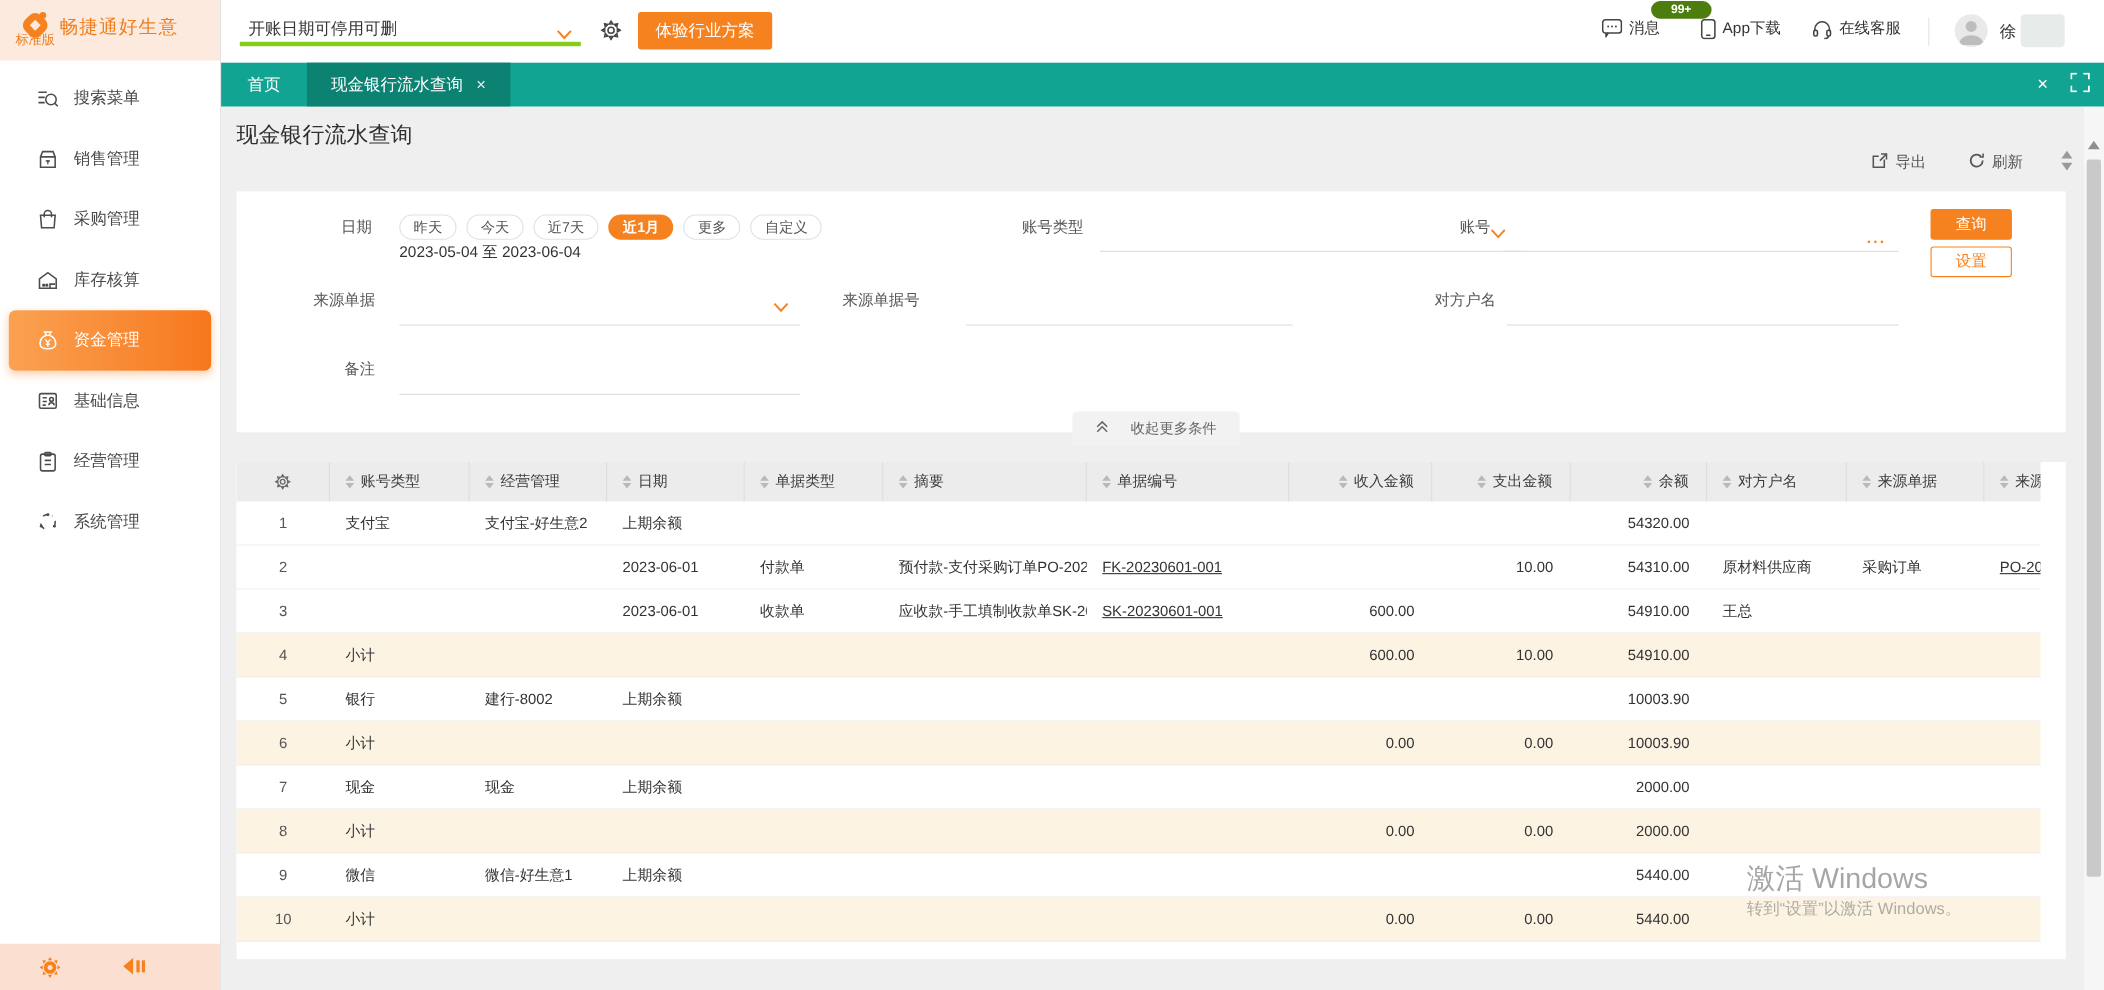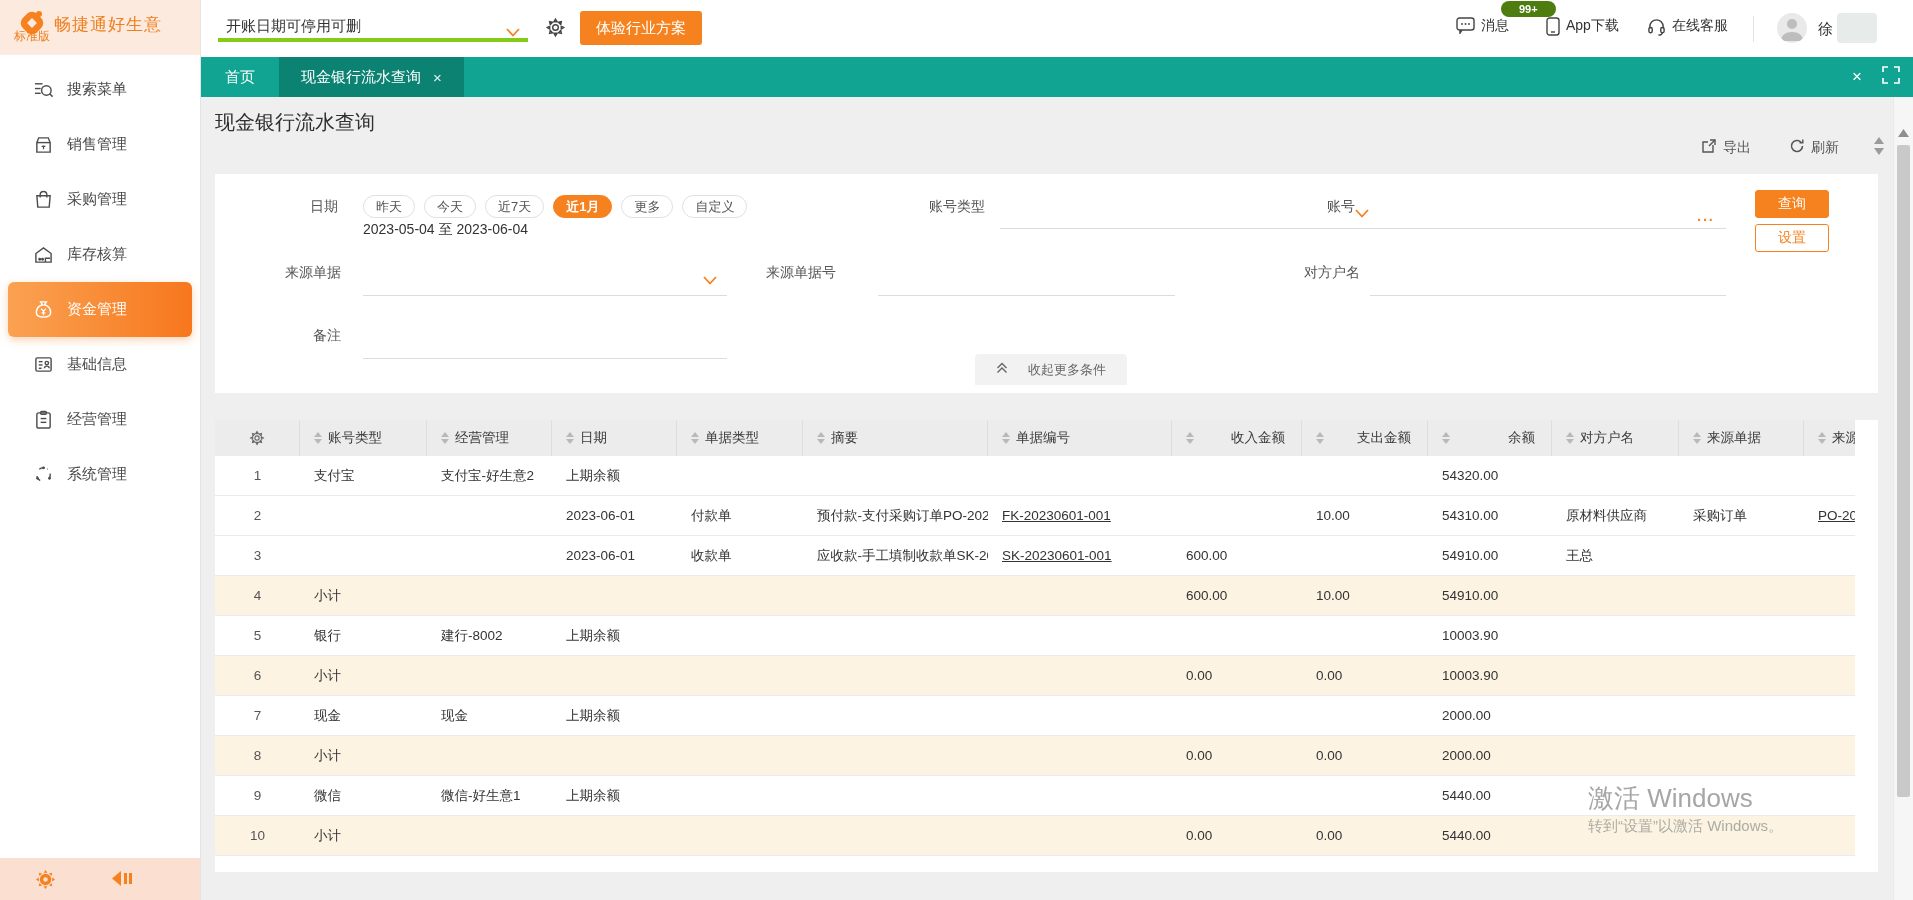--- a/index.html
+++ b/index.html
@@ -55,32 +55,32 @@
   .f-label{position:absolute;font-size:14px;color:#555;text-align:right;white-space:nowrap}
   .f-line{position:absolute;border-bottom:1px solid #dcdcdc;height:1px}
   .chev{position:absolute}
   #pills{position:absolute;left:148px;top:21px;display:flex;gap:9px}
   .pill{padding:2px 12px;border:1px solid #dde1e5;border-radius:12px;font-size:13px;color:#555;background:#fff;line-height:17px;cursor:pointer;white-space:nowrap}
   .pill.on{background:#f6821f;border-color:#f6821f;color:#fff;font-weight:bold}
   #date-range{position:absolute;left:148px;top:47px;font-size:14px;color:#333}
   #ellipsis{position:absolute;left:1482px;top:34px;color:#f6821f;font-weight:bold;letter-spacing:2px;font-size:14px;cursor:pointer}
   #query-btn{position:absolute;left:1540px;top:16px;width:74px;height:28px;background:#f6821f;border:1px solid #f6821f;border-radius:3px;color:#fff;font-size:14px;cursor:pointer}
   #settings-btn{position:absolute;left:1540px;top:50px;width:74px;height:28px;background:#fff;border:1px solid #f6821f;border-radius:3px;color:#f6821f;font-size:14px;cursor:pointer}
-  #collapse-btn{position:absolute;left:760px;top:180px;width:152px;height:31px;background:#f2f2f2;border-radius:4px 4px 0 0;display:flex;align-items:center;justify-content:center;gap:20px;font-size:13px;color:#666;cursor:pointer}
+  #collapse-btn{position:absolute;left:760px;top:200px;width:152px;height:31px;background:#f2f2f2;border-radius:4px 4px 0 0;display:flex;align-items:center;justify-content:center;gap:20px;font-size:13px;color:#666;cursor:pointer}
 
   
   #table-card{position:absolute;left:14px;top:323px;width:1663px;height:452px;background:#fff}
   #tbl-viewport{position:absolute;left:0;top:0;width:1640px;height:452px;overflow:hidden}
   #tbl{width:1719px}
   .trow{display:flex;width:1719px;height:40px;border-bottom:1px solid #ebebeb;background:#fff}
   .trow.beige{background:#fcf3e2}
   .thead{display:flex;width:1719px;height:36px;background:#ececec}
   .tcell{flex:0 0 auto;display:flex;align-items:center;padding:0 14px;font-size:13.5px;color:#333;white-space:nowrap;overflow:hidden}
   .thead .tcell{color:#3a3a3a;font-weight:500;border-right:1px solid #dedede;gap:6px}
-  .tcell.right{justify-content:space-between;padding-right:16px}
+  .tcell.right{justify-content:flex-end;padding-right:16px}
   .tcell.center{justify-content:center;color:#555}
   .tcell a{color:#333;text-decoration:underline;cursor:pointer}
   .sort{display:inline-flex;flex-direction:column;gap:2px}
   .sort .u{width:0;height:0;border:4px solid transparent;border-bottom:5px solid #b9b9b9;border-top:none}
   .sort .d{width:0;height:0;border:4px solid transparent;border-top:5px solid #b9b9b9;border-bottom:none}
 
   
   #wm1{position:absolute;left:1387px;top:684px;font-size:26px;color:#a6a6a6;z-index:6;pointer-events:none}
   #wm2{position:absolute;left:1387px;top:720px;font-size:15px;color:#acaca4;z-index:6;pointer-events:none}
 

